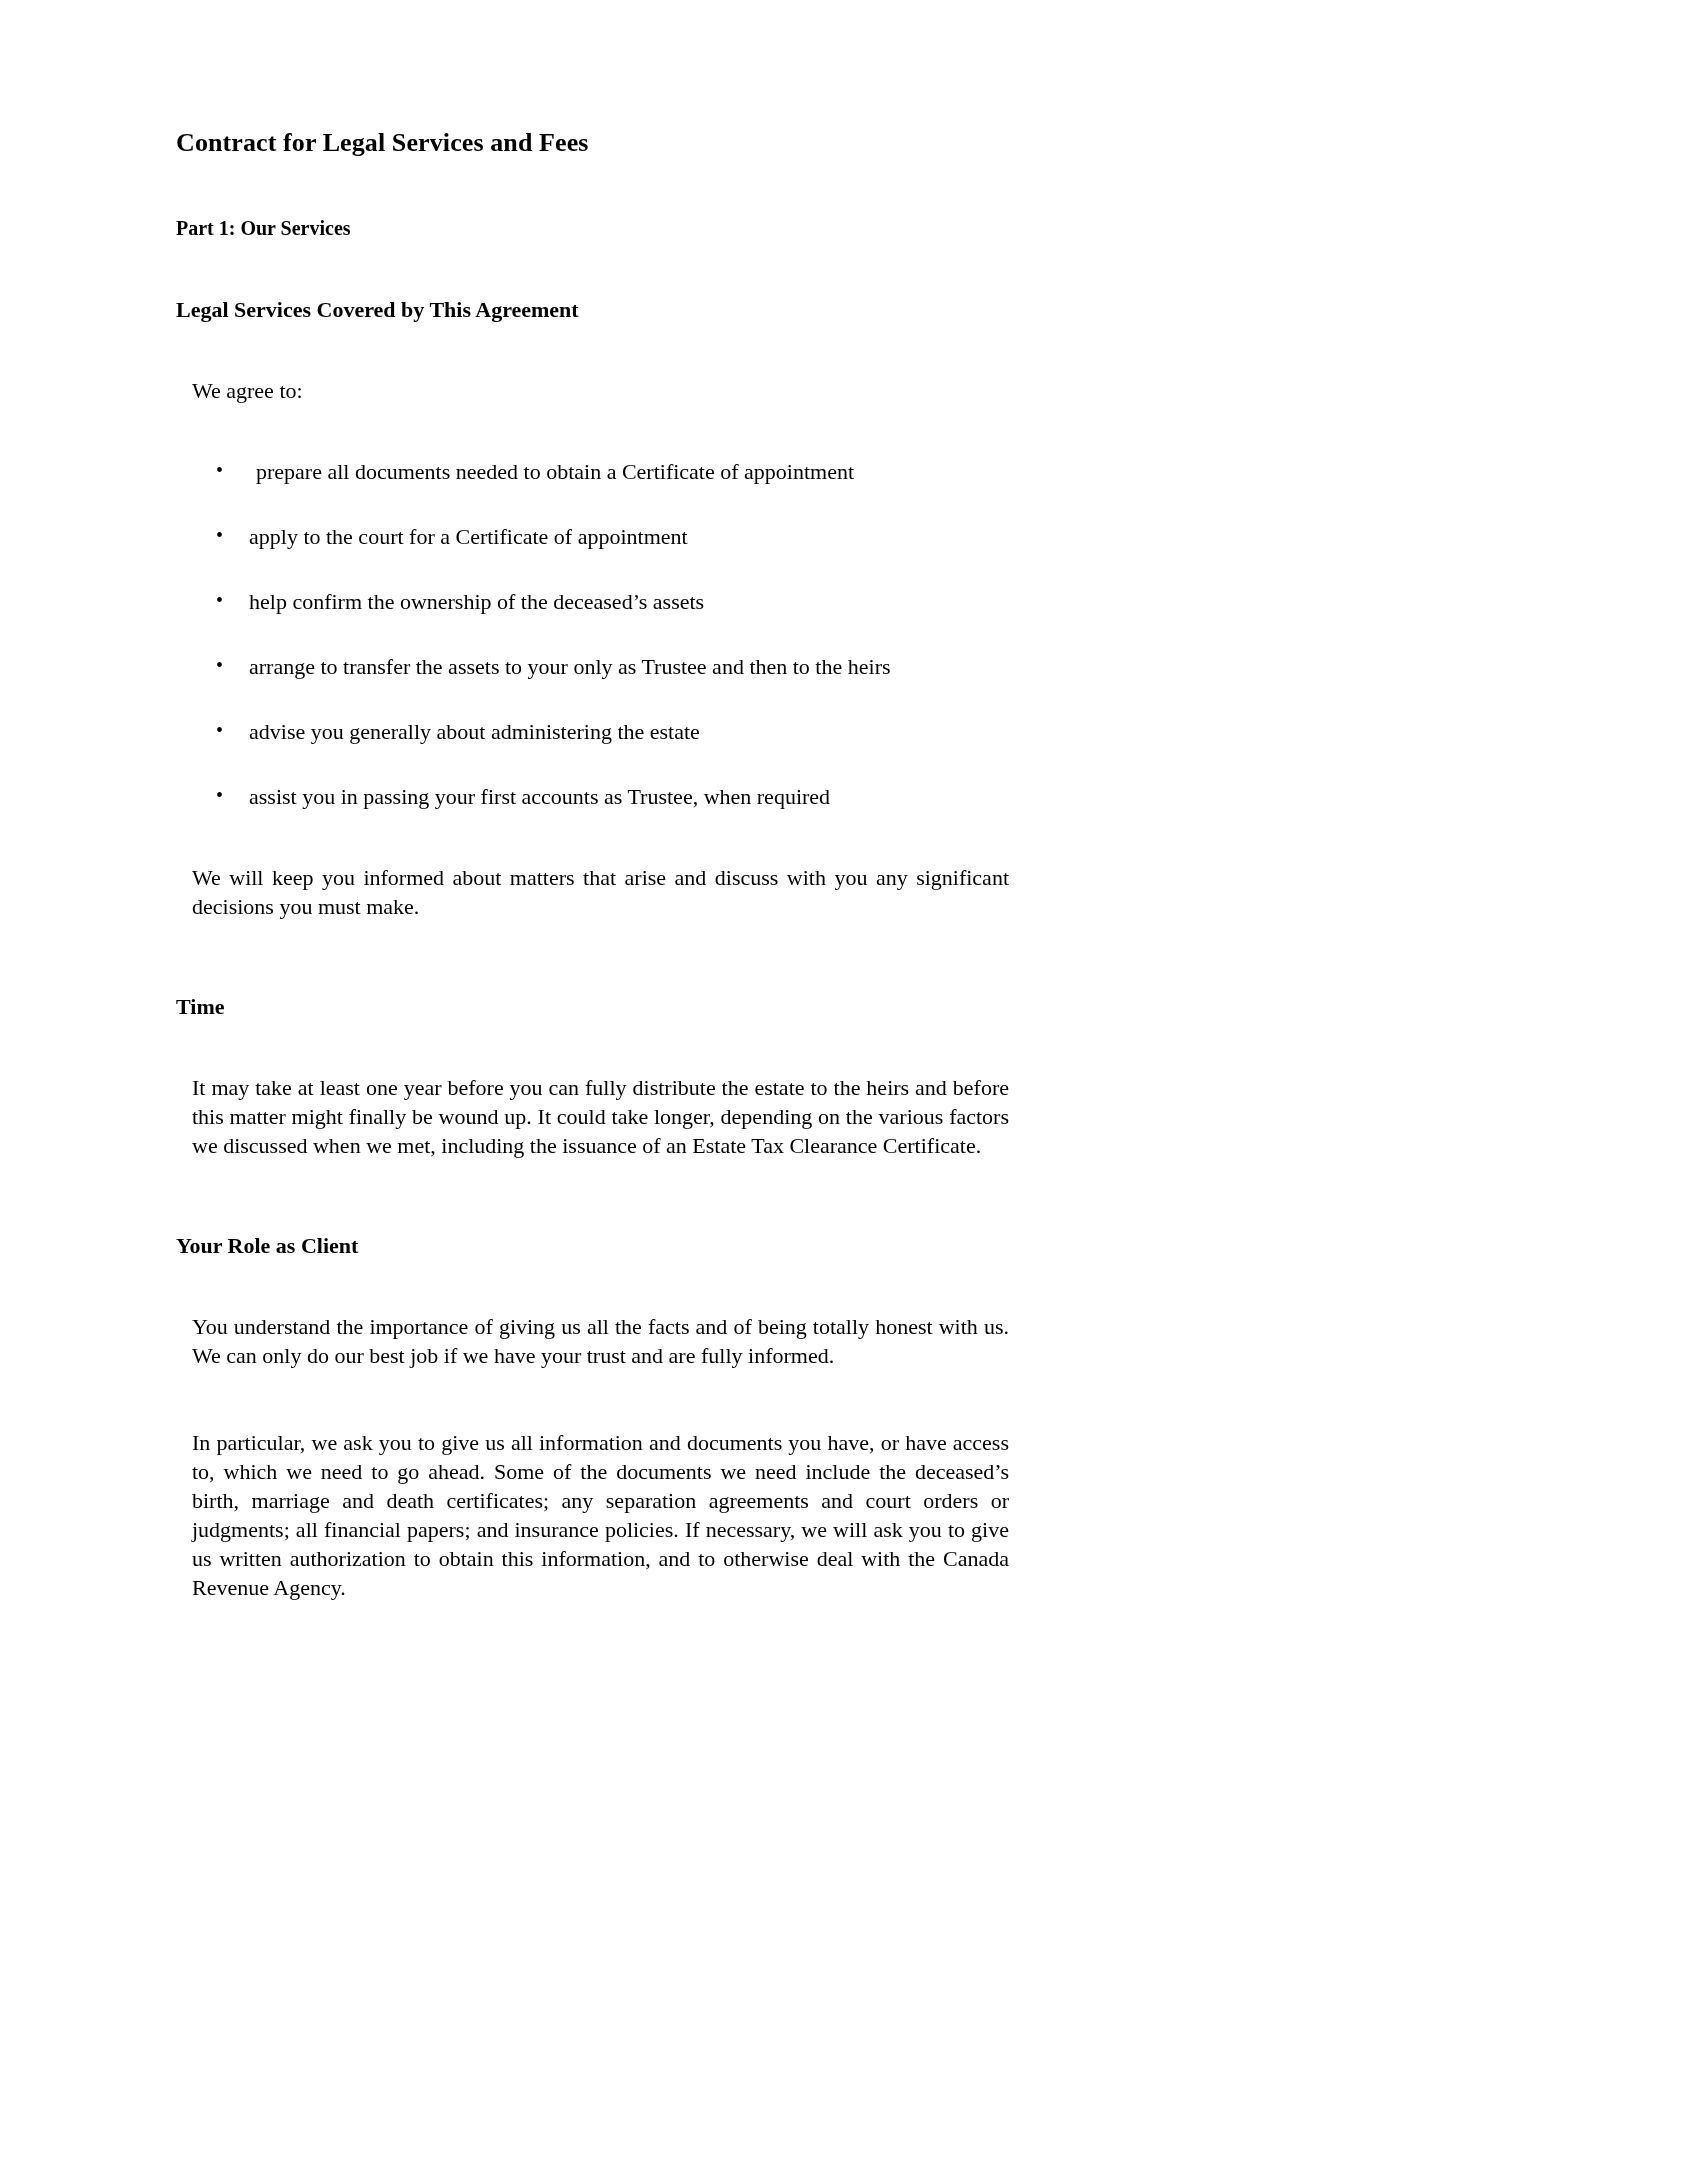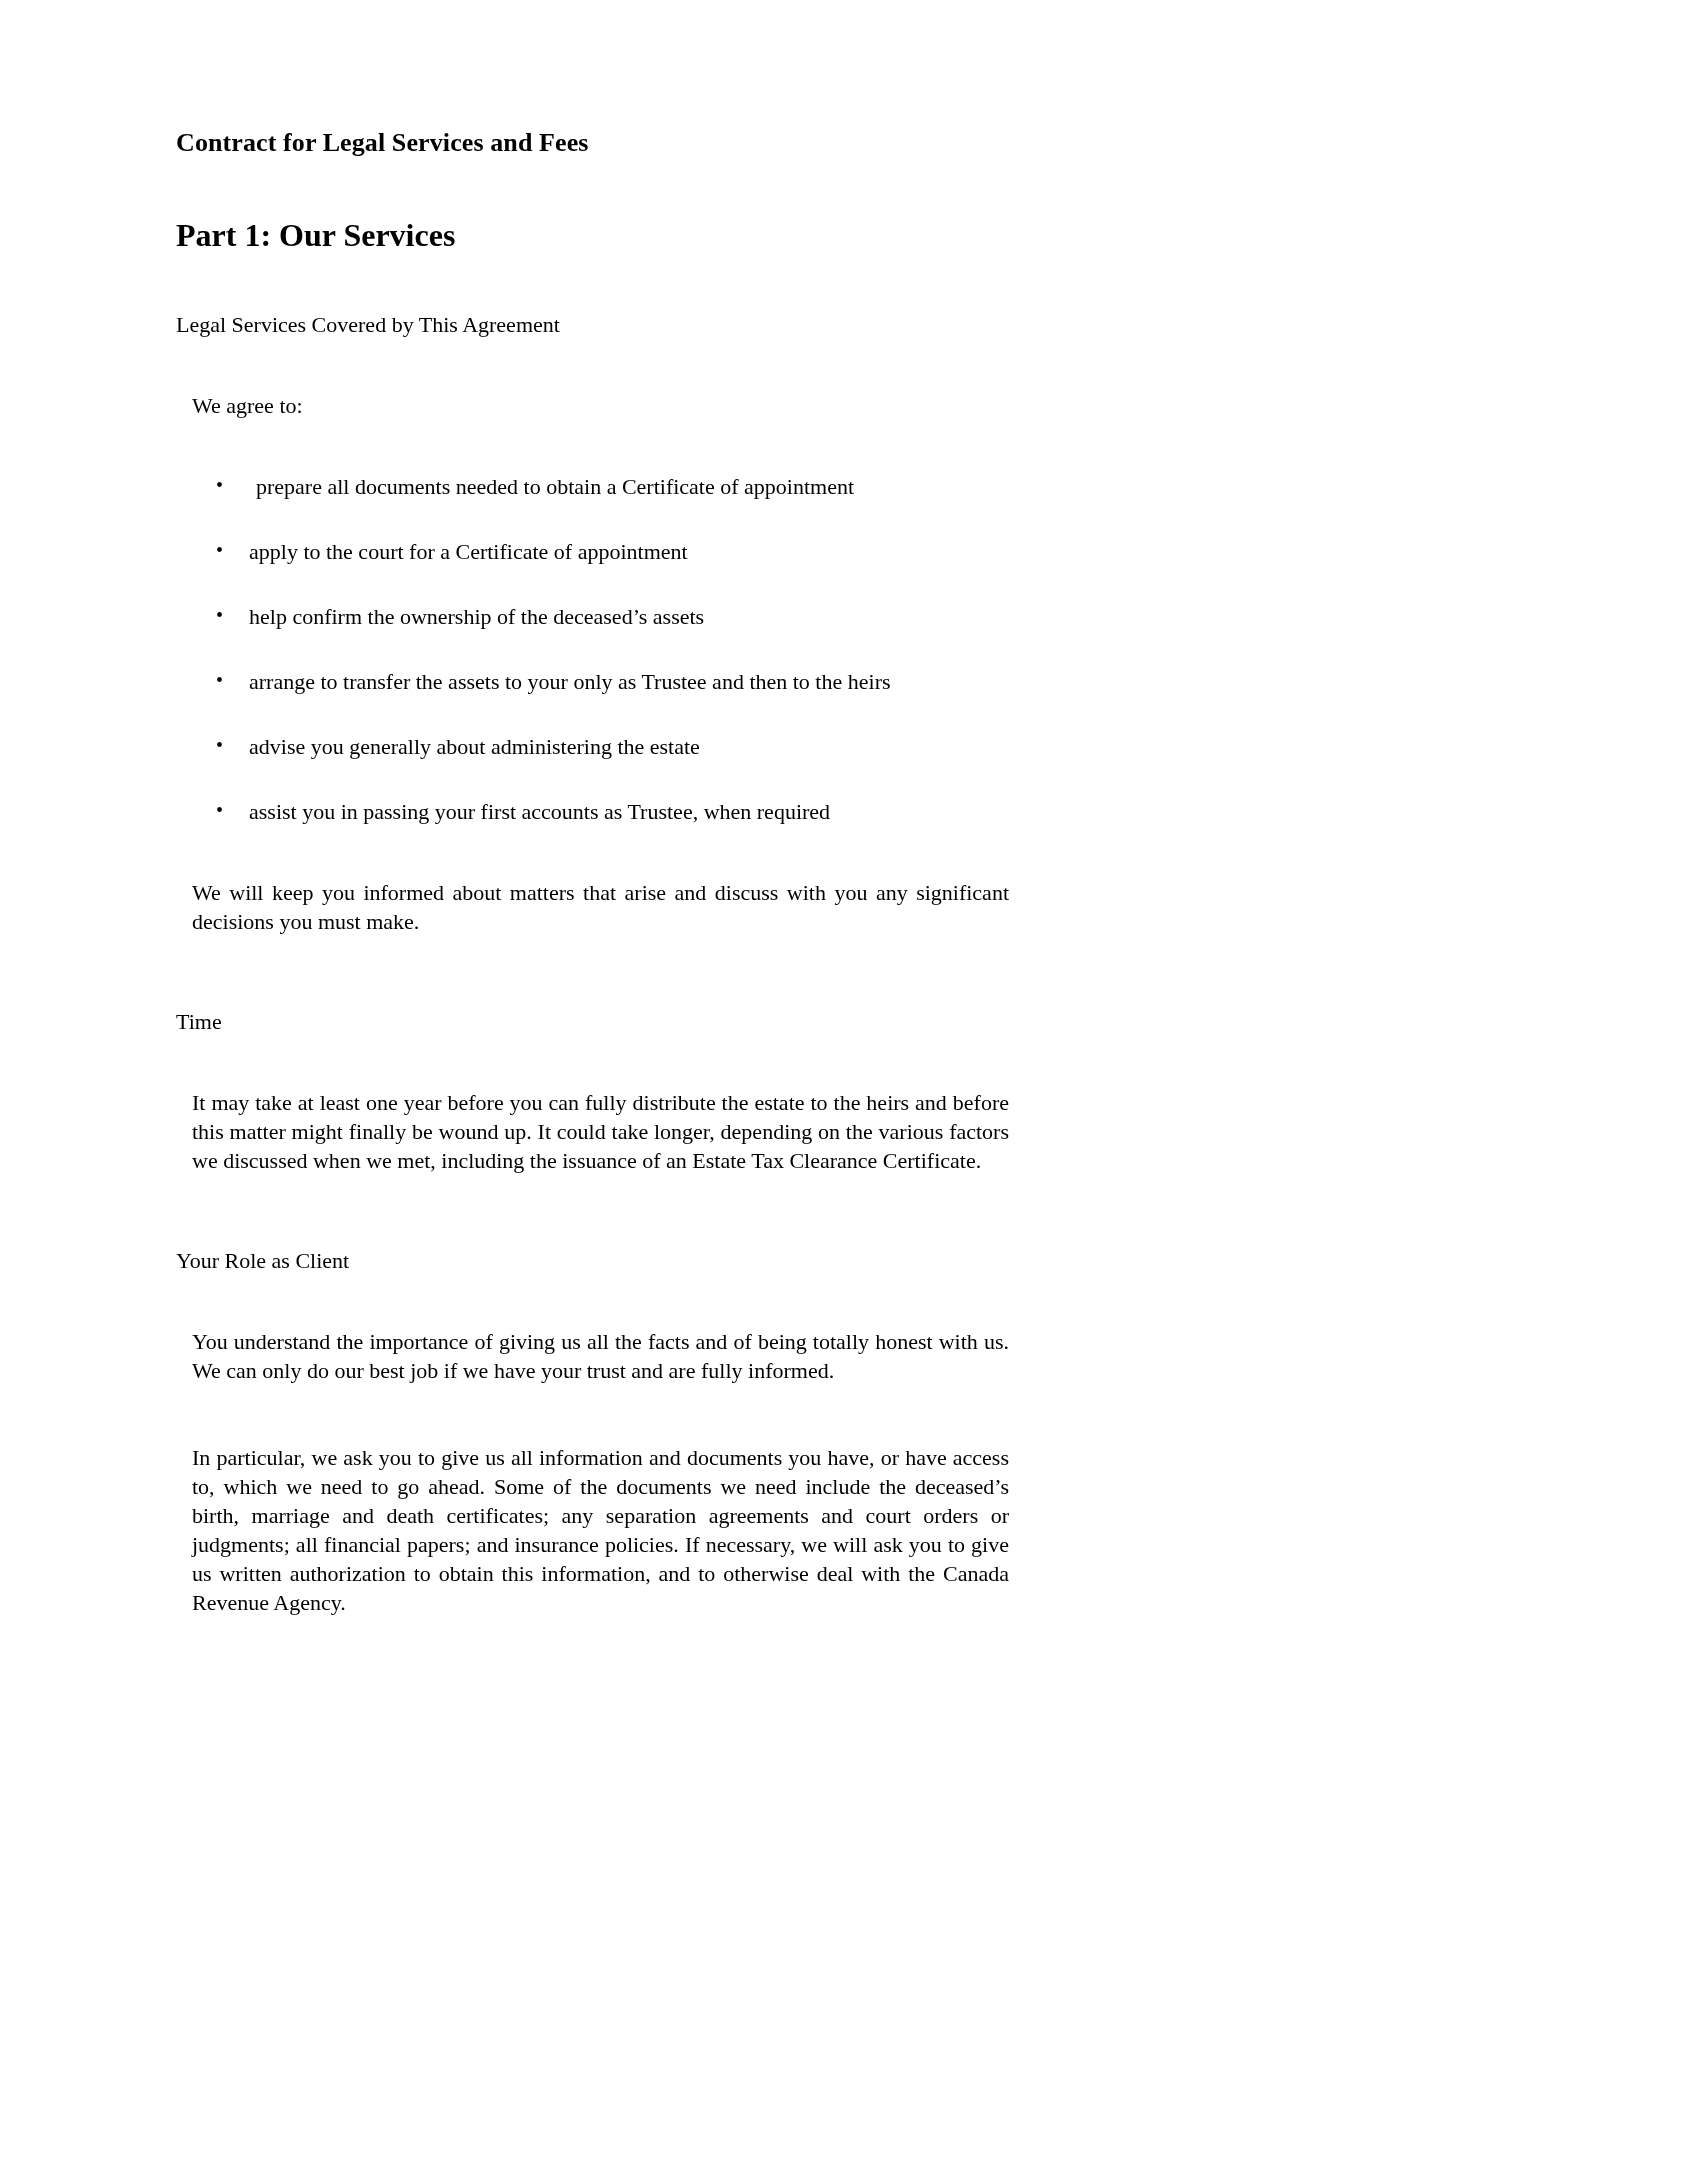--- a/index.html
+++ b/index.html
@@ -36,28 +36,28 @@
     font-weight: bold;
     line-height: 1.22;
     margin: 0 0 0 0;
     letter-spacing: 0.1px;
   }
   .spacer-lg { height: 57px; }
   .spacer-sm { height: 36px; }
   .spacer-xs { height: 26px; }
 
   .part-heading {
-    font-size: 32px;
+    font-size: 20px;
     font-weight: bold;
     line-height: 1.22;
     margin: 0;
   }
   .sub-heading {
     font-size: 22px;
-    font-weight: normal;
+    font-weight: bold;
     line-height: 1.22;
     margin: 0;
   }
   .body-para {
     font-size: 22px;
     line-height: 1.32;
     margin: 16px;
     text-align: justify;
     text-justify: inter-word;
   }

